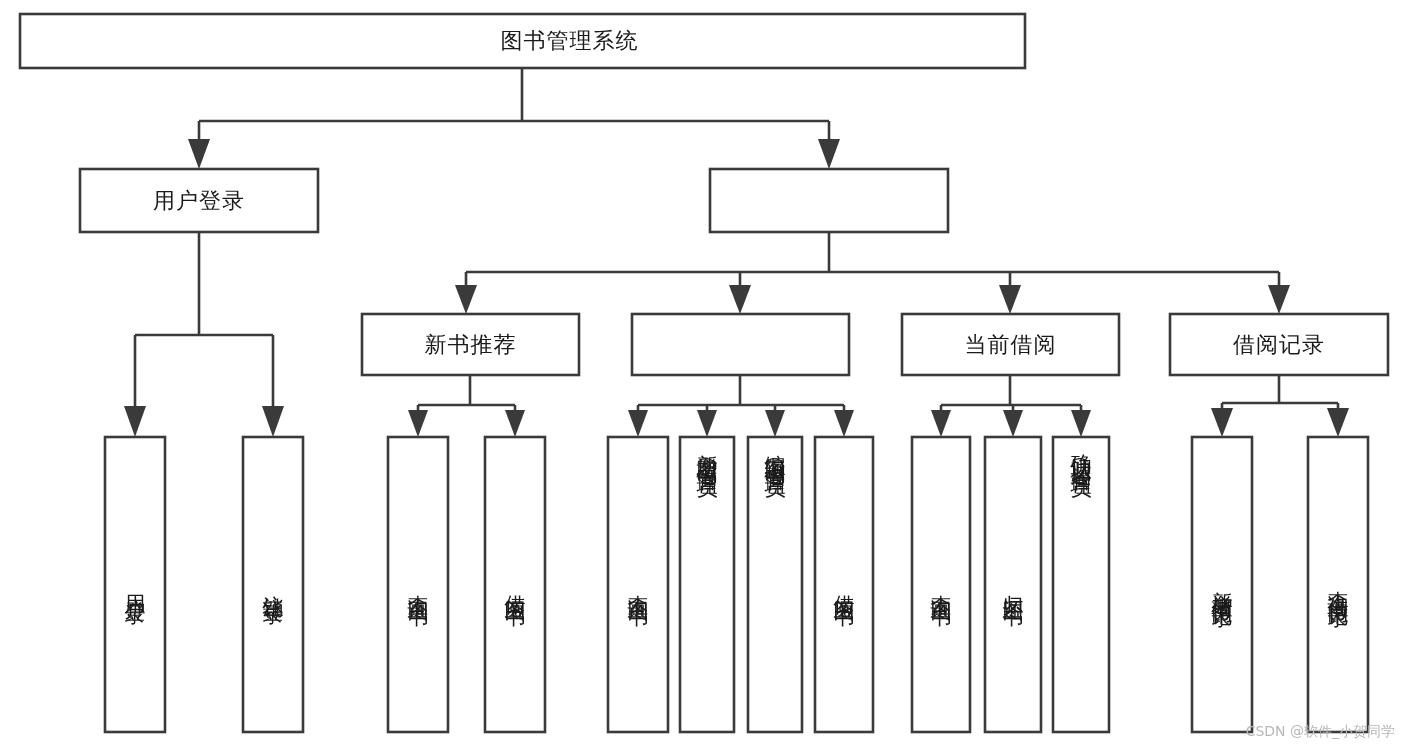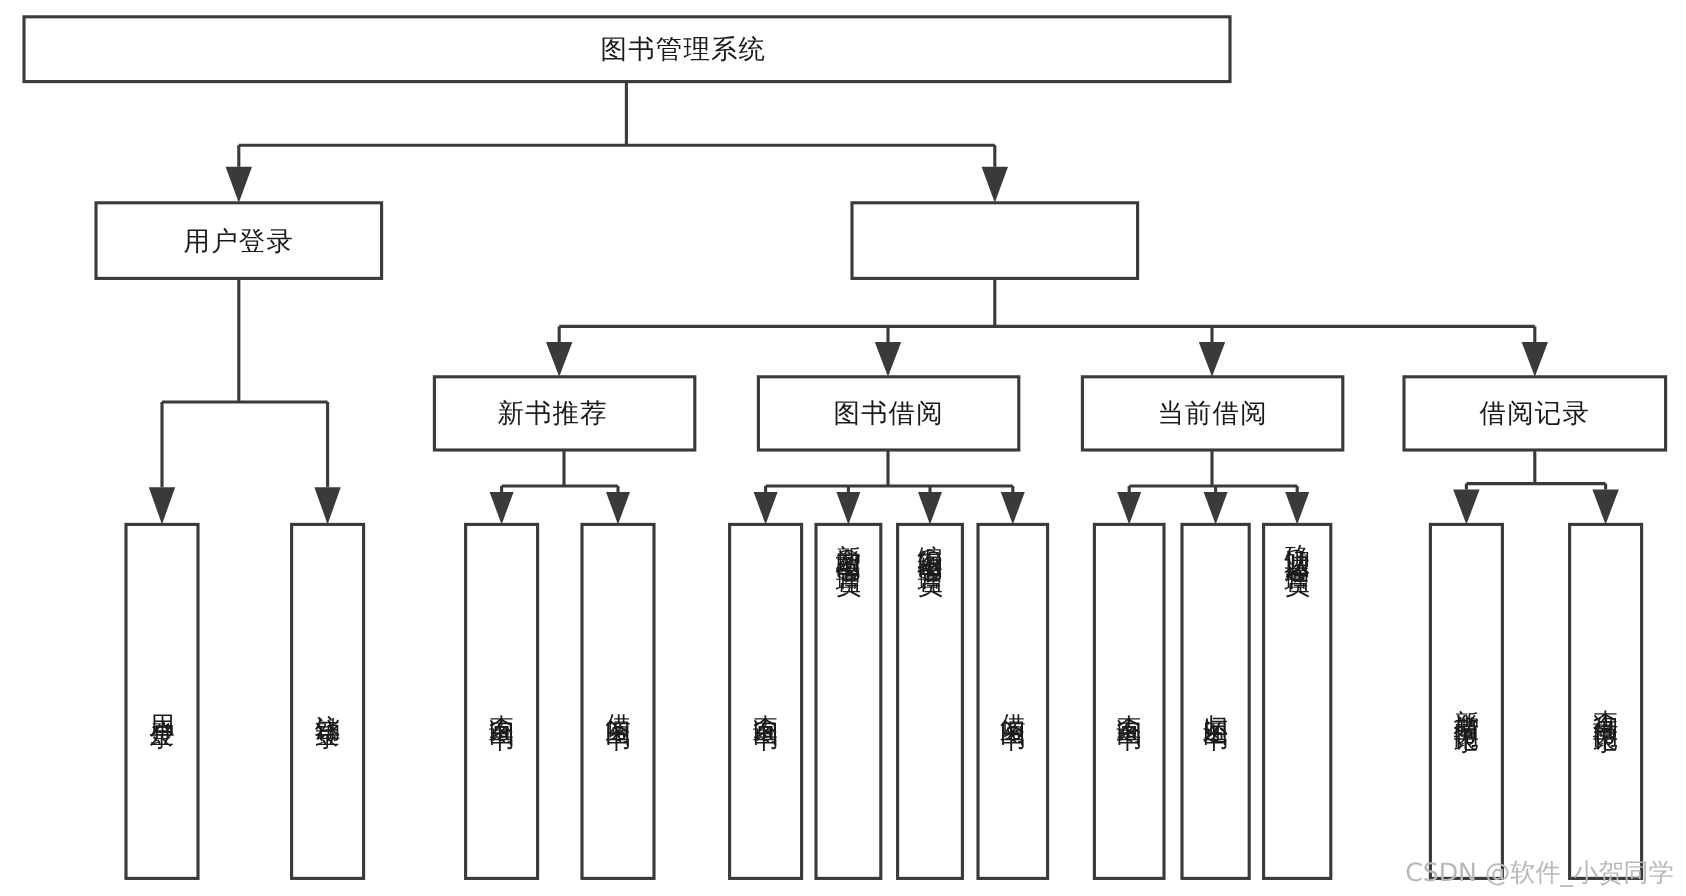--- a/index.html
+++ b/index.html
@@ -68,21 +68,21 @@
     font-size: 22px;
     color: #1a1a1a;
     letter-spacing: 1px;
     white-space: nowrap;
   }
   .watermark {
     position: absolute;
     right: 10px;
     bottom: 6px;
     font-family: "DejaVu Sans", "Liberation Sans", sans-serif;
-    font-size: 21px;
+    font-size: 14px;
     color: #b8b8b8;
     white-space: nowrap;
     pointer-events: none;
   }
 </style>
 </head>
 <body>
 
 <div id="diagram-root">
 
@@ -196,25 +196,22 @@
   </svg>
 
   <div class="hlabel-wrap" style="left:20px; top:14px; width:1005px; height:54px;padding-left:47px;">
     <span class="hlabel-text">图书管理系统</span>
   </div>
 
   <div class="hlabel-wrap" style="left:80px; top:169px; width:238px; height:63px;">
     <span class="hlabel-text">用户登录</span>
   </div>
 
-  <div class="hlabel-wrap" style="left:352px; top:314px; width:217px; height:61px;">
+  <div class="hlabel-wrap" style="left:362px; top:314px; width:217px; height:61px;">
     <span class="hlabel-text">新书推荐</span>
-  </div>
-  <div class="hlabel-wrap" style="left:632px; top:314px; width:217px; height:61px;">
-    <span class="hlabel-text">图书借阅</span>
   </div>
   <div class="hlabel-wrap" style="left:902px; top:314px; width:217px; height:61px;">
     <span class="hlabel-text">当前借阅</span>
   </div>
   <div class="hlabel-wrap" style="left:1170px; top:314px; width:218px; height:61px;">
     <span class="hlabel-text">借阅记录</span>
   </div>
 
   <div class="vlabel-wrap" style="left:105px; top:437px; width:60px; height:295px;">
     <span class="vlabel-text">用户登录</span>

